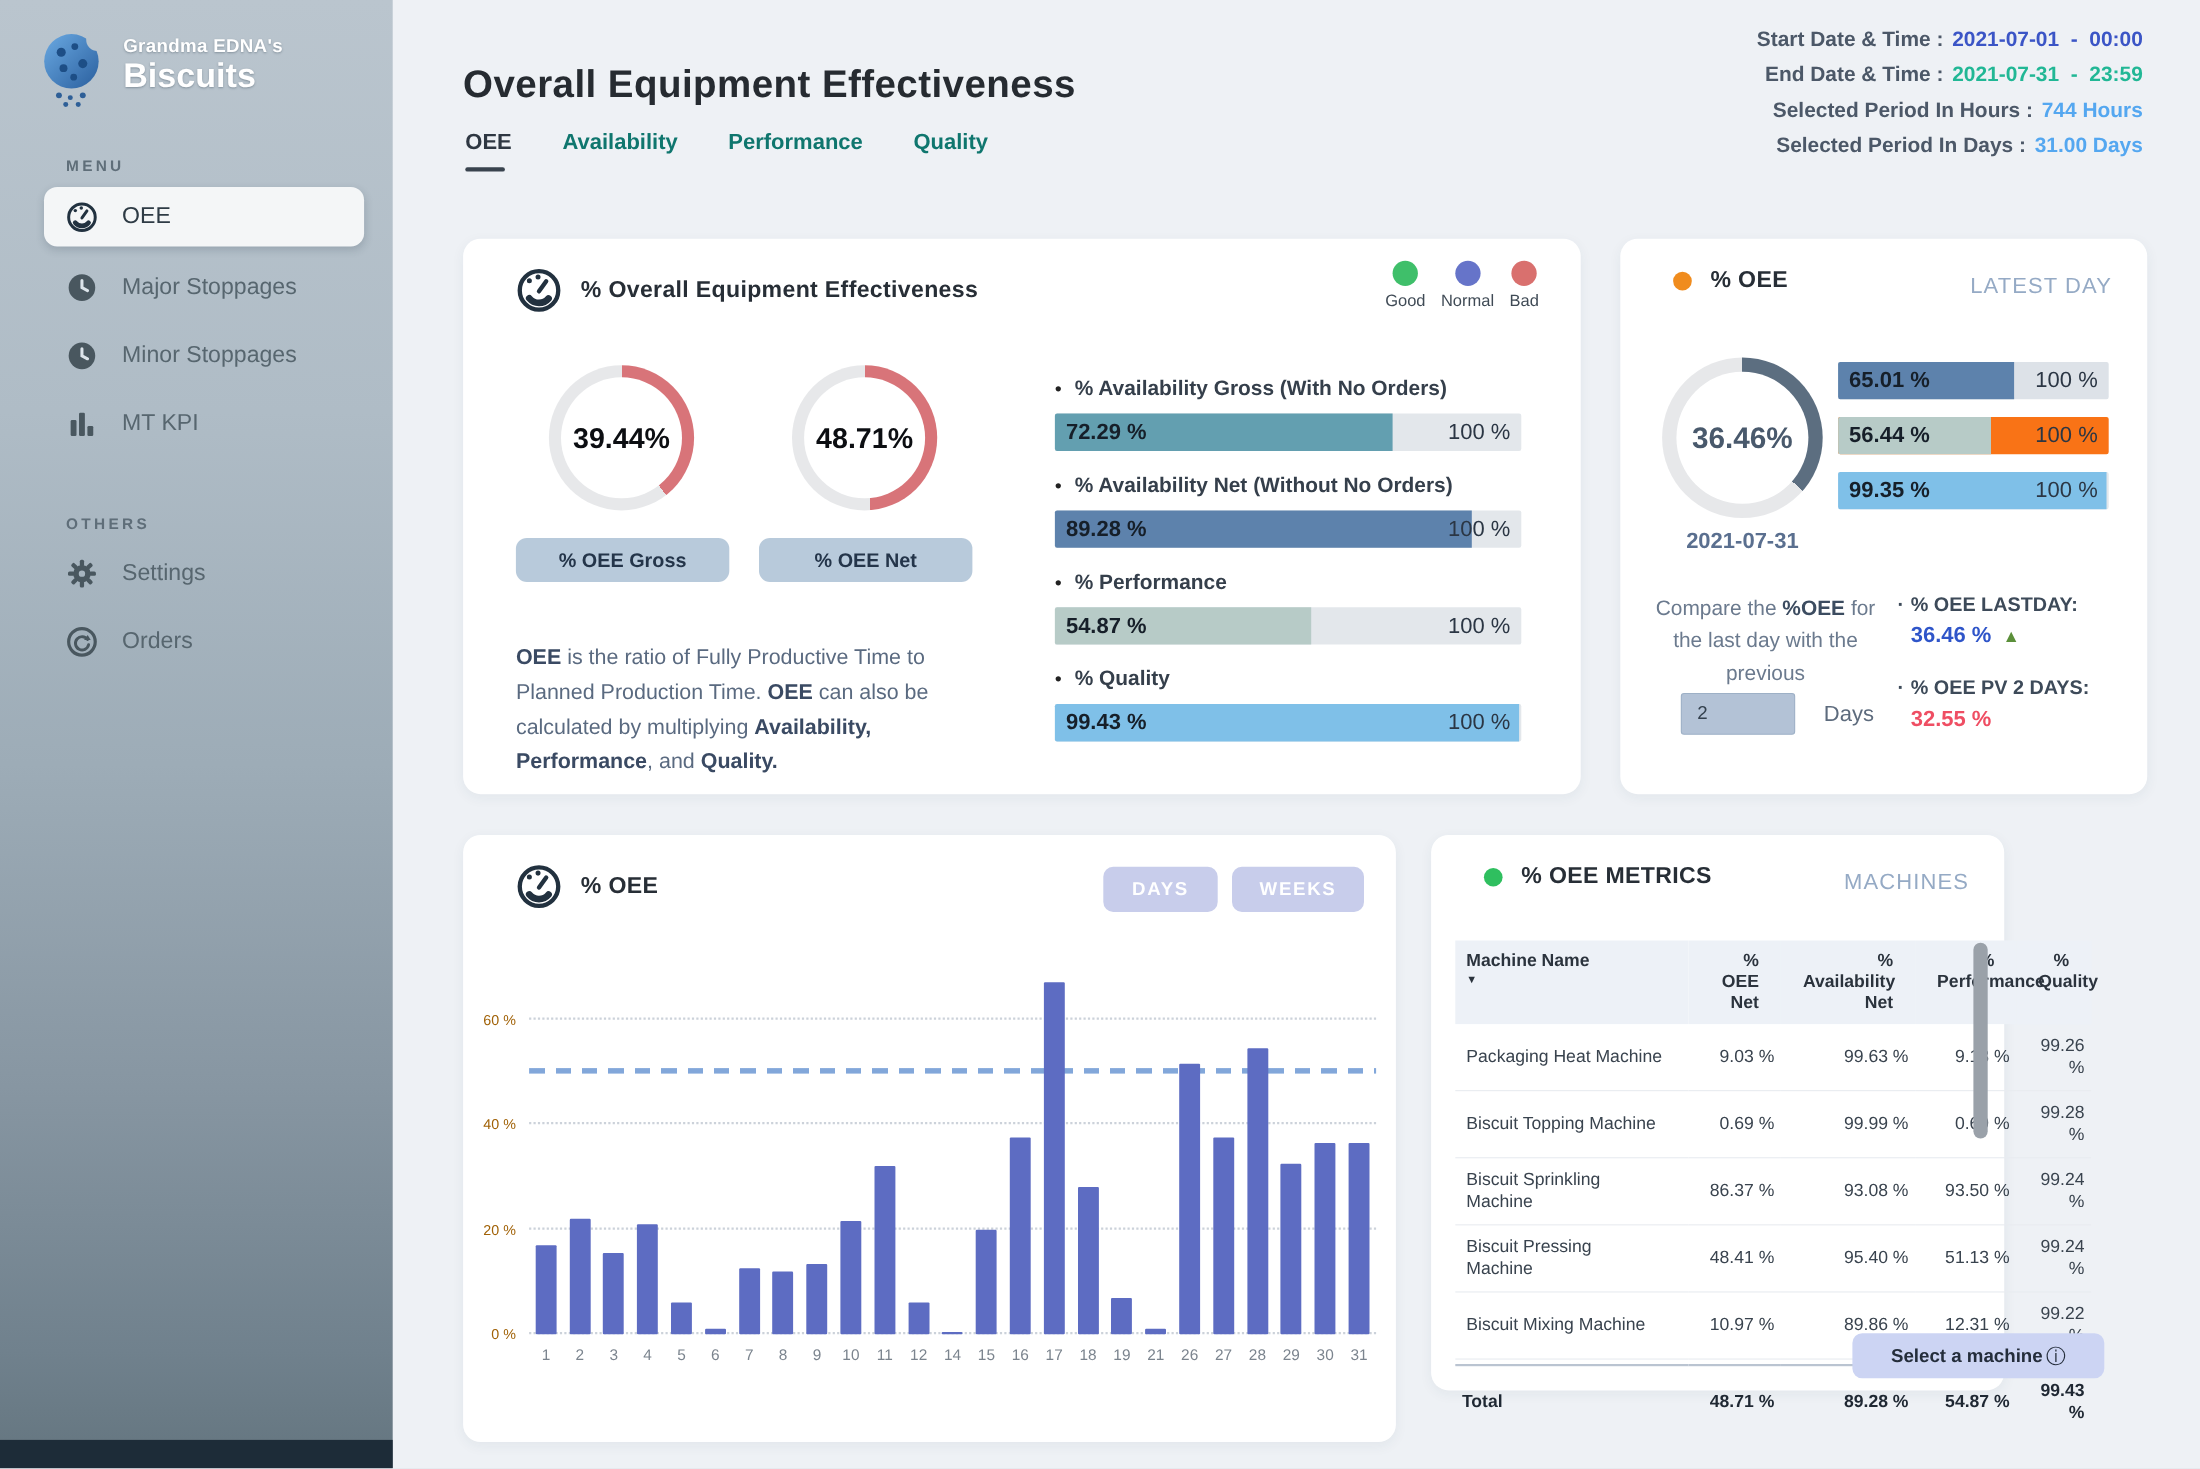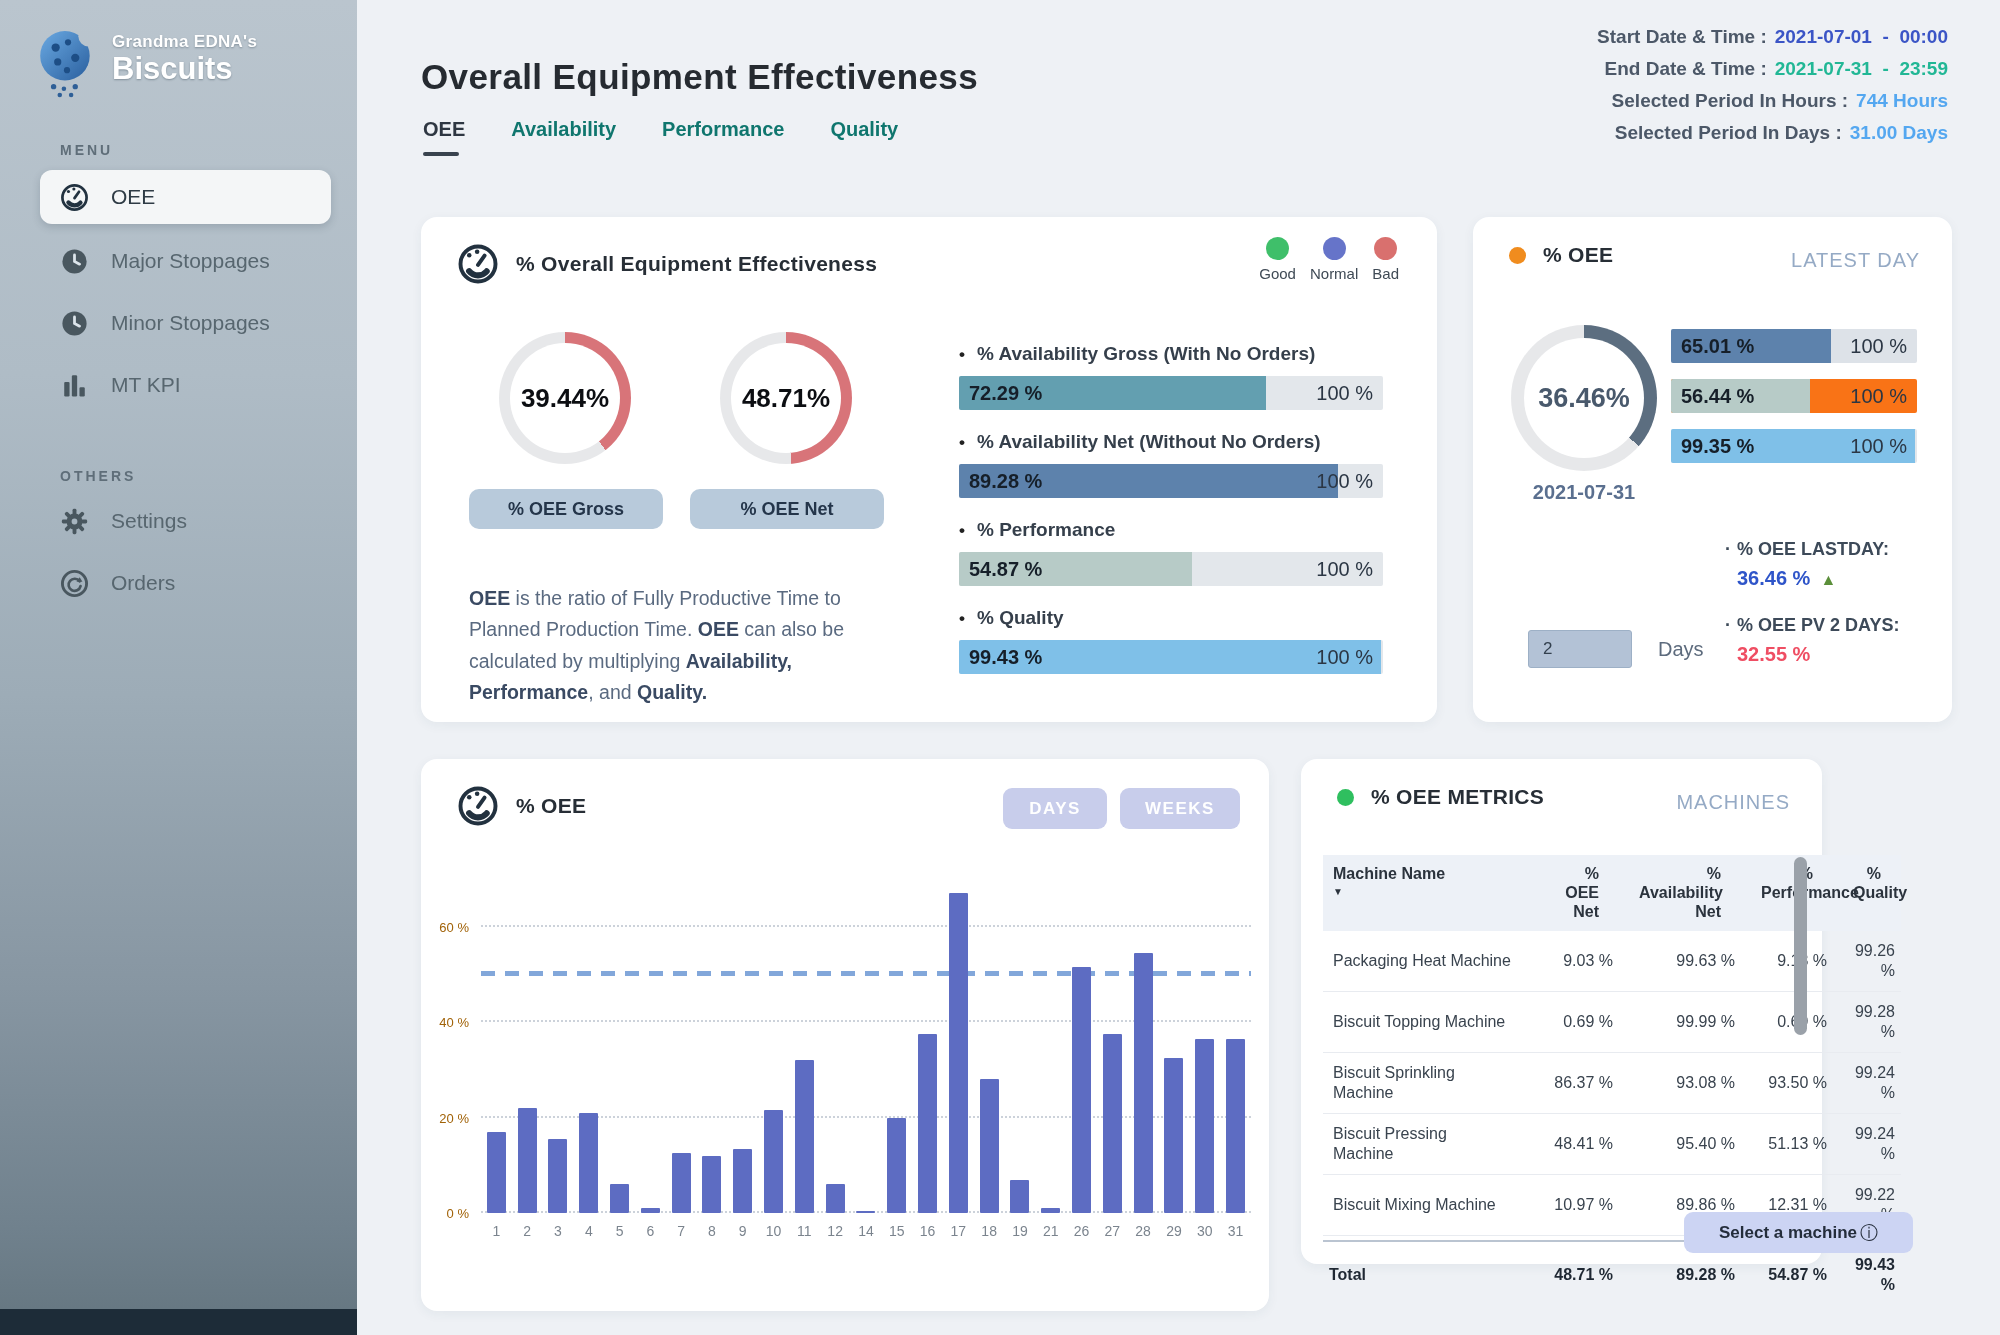--- a/index.html
+++ b/index.html
@@ -36,21 +36,21 @@
   .tab.active{color:#2e3742;}
   .tab.active::after{content:"";position:absolute;left:0;bottom:0;width:36px;height:4px;background:#39434e;border-radius:2px;}
 
   
   .card{position:absolute;background:#fff;border-radius:16px;box-shadow:0 3px 12px rgba(40,60,90,.06);}
   #card-main  {left:421px; top:217px;width:1016px;height:505px;}
   #card-latest{left:1473px;top:217px;width:479px; height:505px;}
   #card-chart {left:421px; top:759px;width:848px; height:552px;}
   #card-table {left:1301px;top:759px;width:521px; height:505px;}
 
-  .card-head{position:absolute;left:36px;top:26px;display:flex;align-items:center;}
+  .card-head{position:absolute;left:48px;top:26px;display:flex;align-items:center;}
   .gauge-ic{width:42px;height:42px;color:#22313f;margin-right:17px;flex:none;}
   .card-title{font-size:21px;font-weight:bold;color:#272e36;letter-spacing:.3px;}
   .head-dot{width:17px;height:17px;border-radius:50%;margin-right:17px;flex:none;}
   .card-tag{position:absolute;right:32px;top:32px;font-size:20px;color:#95aac5;letter-spacing:1px;}
 
   
   .legend{position:absolute;right:38px;top:20px;display:flex;gap:14px;}
   .legend-item{text-align:center;font-size:15px;color:#3f4a55;}
   .legend-item .dot{width:23px;height:23px;border-radius:50%;margin:0 auto 5px;}
 
@@ -369,20 +369,21 @@
           </div>
         </div>
         <div class="">
           <div class="m-bar" style="background: rgb(227, 231, 235);">
             <div class="m-fill" style="width: 99.35%; background: rgb(127, 192, 232);"></div>
             <span class="m-val">99.35 %</span>
             <span class="m-max">100 %</span>
           </div>
         </div>
       </div>
+    <div class="compare" id="compare-text"><span>Compare the </span><b>%OEE</b><span> for the last day with the previous</span></div>
     <div class="days-row">
       <input class="days-input" value="2" style="">
       <span class="days-suffix">Days</span>
     </div>
     <div class="stats" id="latest-stats">
         <div class="stat">
           <div class="s-label">% OEE  LASTDAY:</div>
           <div class="s-value"><span style="color: rgb(47, 85, 201);">36.46 %</span><span class="s-arrow" style="color: rgb(91, 143, 58);">▲</span></div>
         </div>
         <div class="stat">

